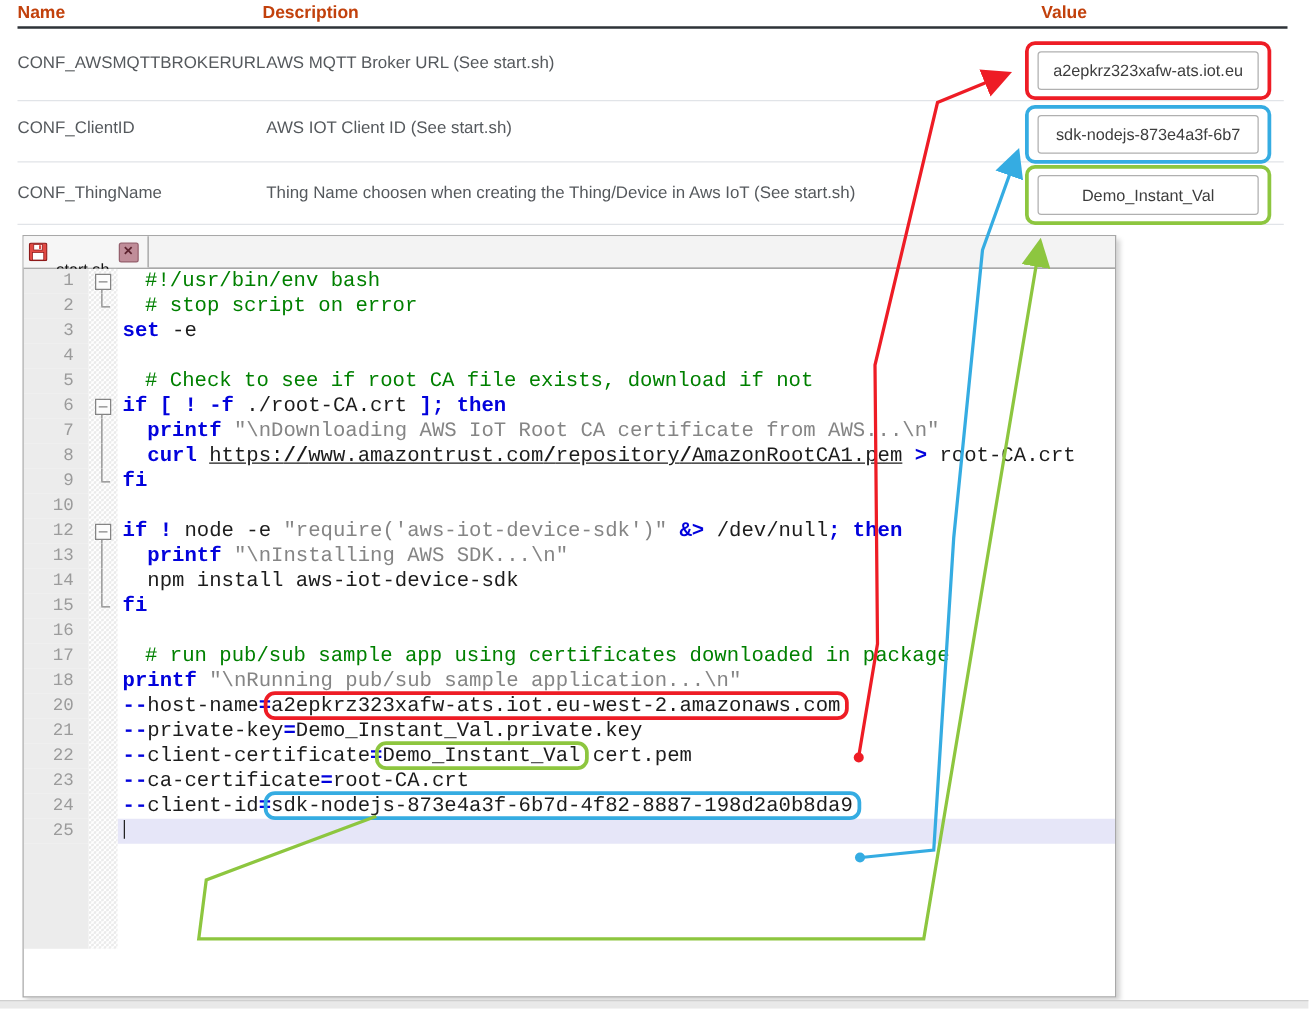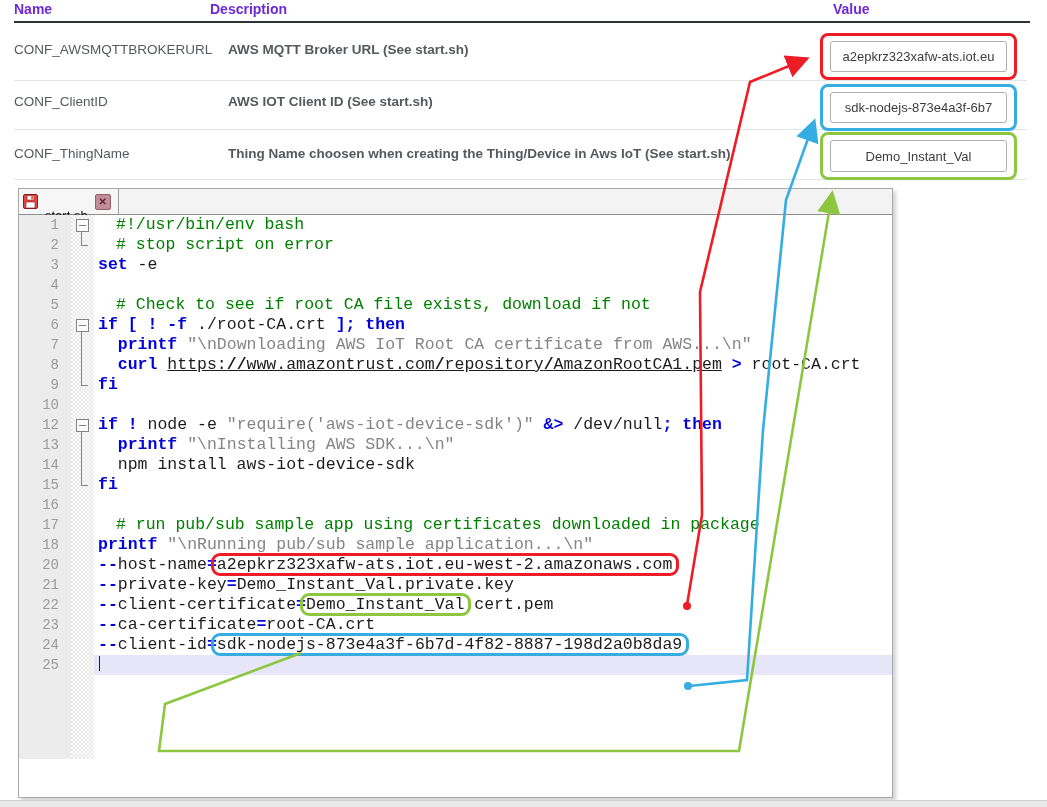--- a/index.html
+++ b/index.html
@@ -1,25 +1,25 @@
 <!DOCTYPE html>
 <html style="--ann-red: #ee1c25; --ann-blue: #35ace2; --ann-green: #8dc63f;"><head>
 <meta charset="utf-8">
 <style>
   html,body{margin:0;padding:0;background:#fff;}
   .page{position:relative;width:1047px;height:807px;background:#fff;overflow:hidden;
         font-family:"Liberation Sans",sans-serif;}
 
   
-  .thead{position:absolute;top:1px;font-size:14px;font-weight:bold;color:#6d28d9;}
+  .thead{position:absolute;top:1px;font-size:14px;font-weight:bold;color:#c2410c;}
   .h-name{left:14px;} .h-desc{left:210px;} .h-value{left:833px;}
   .hrule{position:absolute;left:14px;top:21px;width:1016px;height:2px;background:#2e3338;}
   .tdiv{position:absolute;left:14px;width:1013px;height:1px;background:#e1e4e8;}
   .trow span{position:absolute;font-size:13.5px;color:#55595d;white-space:nowrap;}
-  .trow .c-name{left:14px;} .trow .c-desc{left:228px;font-weight:bold;}
+  .trow .c-name{left:14px;} .trow .c-desc{left:213px;}
 
   
   .vwrap{position:absolute;left:820px;width:197px;border:3px solid #000;border-radius:8px;
          box-sizing:border-box;background:transparent;}
   .vbox{position:absolute;left:7px;right:7px;top:5px;bottom:5px;border:1px solid #b0b0b0;
         border-radius:3px;background:#fff;display:flex;align-items:center;justify-content:center;
         font-size:13px;color:#3d3d3d;white-space:nowrap;}
 
   
   .editor{position:absolute;left:18px;top:188px;width:875px;height:610px;background:#fff;

